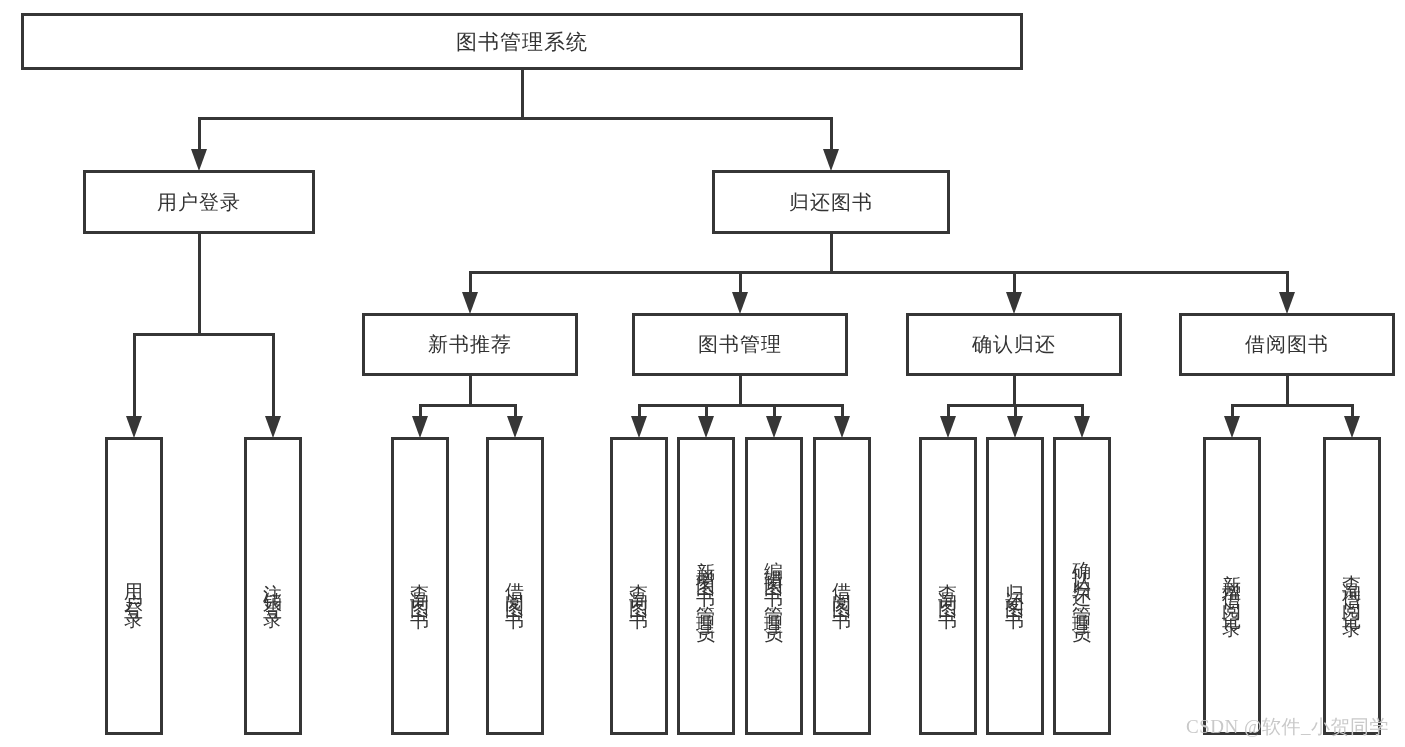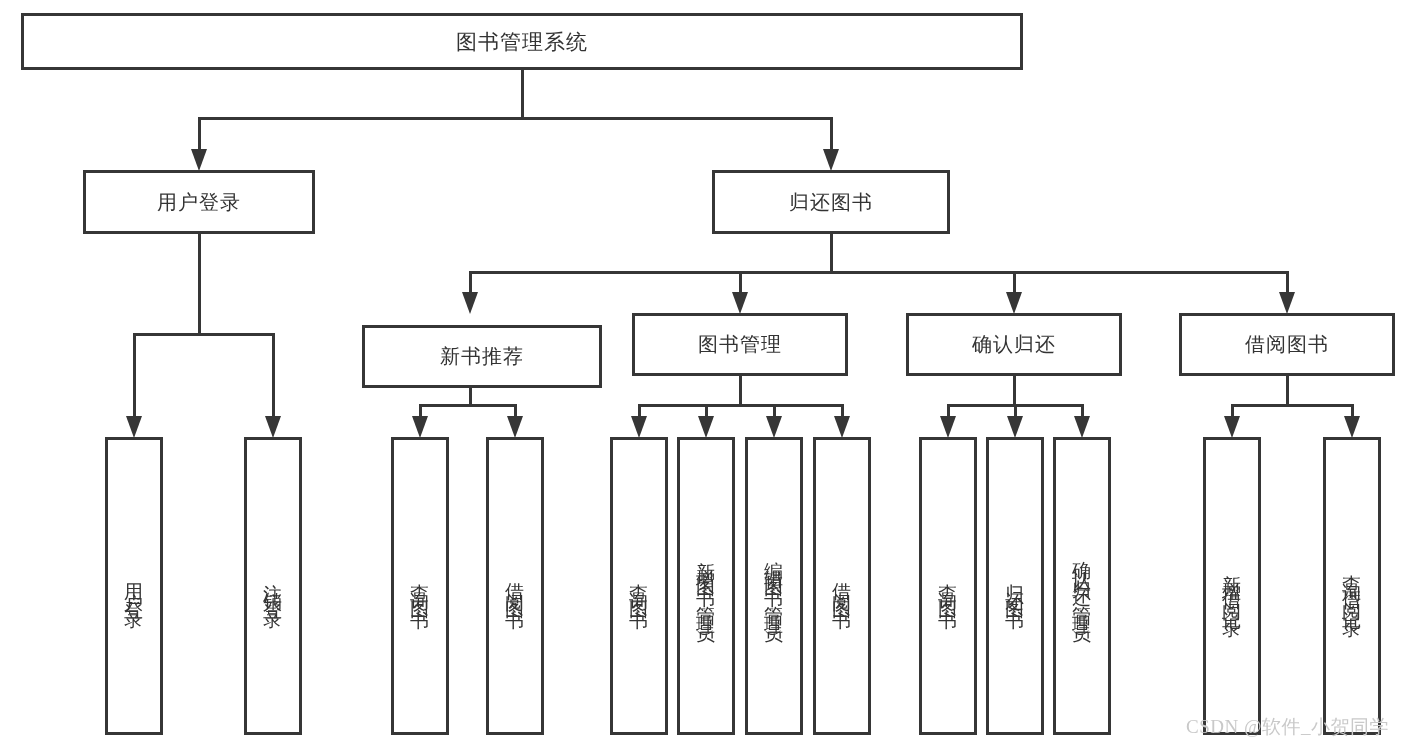--- a/index.html
+++ b/index.html
@@ -64,21 +64,21 @@
   <div id="watermark">CSDN @软件_小贺同学</div>
 <div class="node h root" style="border-color: rgb(54, 54, 54); background: rgb(255, 255, 255); color: rgb(51, 51, 51); left: 21px; top: 13px; width: 1002px; height: 57px;">
       <span>图书管理系统</span>
     </div>
     <div class="node h" style="border-color: rgb(54, 54, 54); background: rgb(255, 255, 255); color: rgb(51, 51, 51); left: 83px; top: 170px; width: 232px; height: 64px;">
       <span>用户登录</span>
     </div>
     <div class="node h" style="border-color: rgb(54, 54, 54); background: rgb(255, 255, 255); color: rgb(51, 51, 51); left: 712px; top: 170px; width: 238px; height: 64px;">
       <span>归还图书</span>
     </div>
-    <div class="node h" style="border-color: rgb(54, 54, 54); background: rgb(255, 255, 255); color: rgb(51, 51, 51); left: 362px; top: 313px; width: 240px; height: 63px; margin-top: 12px;">
+    <div class="node h" style="border-color: rgb(54, 54, 54); background: rgb(255, 255, 255); color: rgb(51, 51, 51); left: 362px; top: 313px; width: 216px; height: 63px;">
       <span>新书推荐</span>
     </div>
     <div class="node h" style="border-color: rgb(54, 54, 54); background: rgb(255, 255, 255); color: rgb(51, 51, 51); left: 632px; top: 313px; width: 216px; height: 63px;">
       <span>图书管理</span>
     </div>
     <div class="node h" style="border-color: rgb(54, 54, 54); background: rgb(255, 255, 255); color: rgb(51, 51, 51); left: 906px; top: 313px; width: 216px; height: 63px;">
       <span>确认归还</span>
     </div>
     <div class="node h" style="border-color: rgb(54, 54, 54); background: rgb(255, 255, 255); color: rgb(51, 51, 51); left: 1179px; top: 313px; width: 216px; height: 63px;">
       <span>借阅图书</span>

